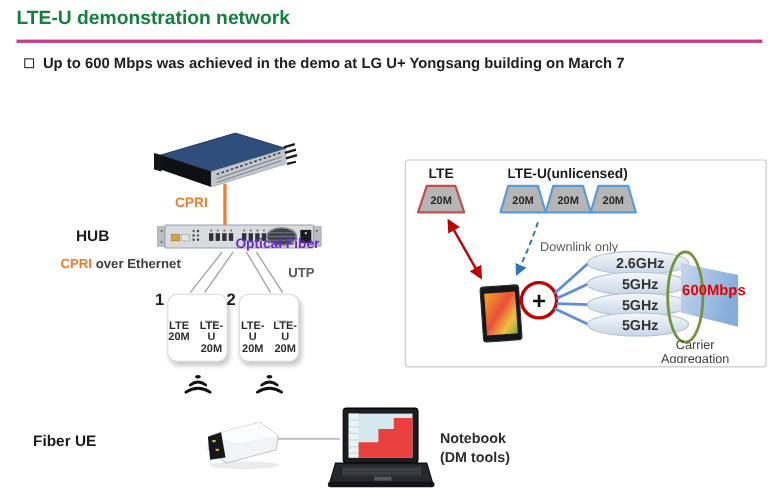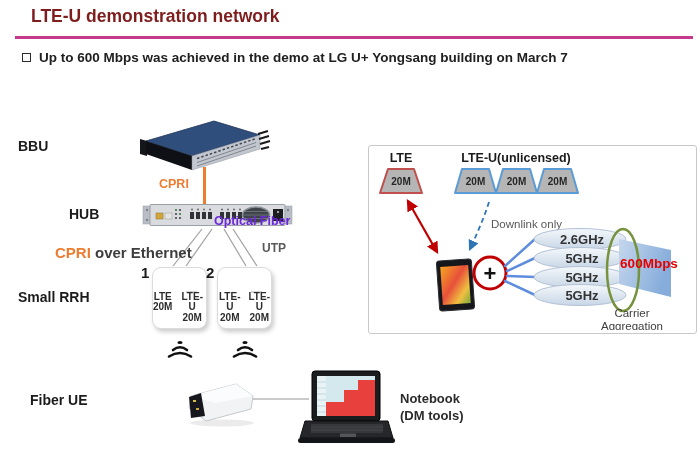--- a/index.html
+++ b/index.html
@@ -1,36 +1,36 @@
 <!DOCTYPE html>
 <html><head>
 <meta charset="utf-8">
 <style>
   html,body { margin:0; padding:0; background:#fff; }
   .slide { position:relative; width:700px; height:449px; background:#ffffff;
            font-family:"Liberation Sans", sans-serif; overflow:hidden; }
   .abs { position:absolute; }
 
-  .title { left:31px; top:6px; font-size:17.5px; font-weight:bold; color:#7f1d1d; }
+  .title { left:15px; top:6px; font-size:17.5px; font-weight:bold; color:#15803d; }
   .rule  { left:15px; top:36px; width:678px; height:3px; background:#c63a8e; }
 
   .bullets { left:22px; top:49px; }
   .bullet-row { display:flex; align-items:flex-start; margin-bottom:3px;
                 font-size:13.5px; font-weight:bold; color:#202020; line-height:18px;text-align:center; }
   .sq { width:7px; height:7px; border:1.6px solid #2b2b2b; margin:4px 8px 0 0; flex:none; background:#fff; }
 
   .seclabel { font-size:14px; font-weight:bold; color:#1b1b1b; line-height:18px; }
   .lbl-bbu { left:18px; top:137px; }
   .lbl-hub { left:25px; top:205px;padding-left:44px; }
   .lbl-rrh { left:18px; top:288px; }
   .lbl-ue  { left:30px; top:391px; }
 
   .cpri-label  { left:159px; top:177px; font-size:12.5px; font-weight:bold; color:#ed7d31; }
   .fiber-label { left:214px; top:177px; font-size:12.5px; font-weight:bold; color:#6d28d9;margin-top:37px; }
-  .coe   { left:55px; top:244px; font-size:15px; font-weight:bold; color:#3d3d3d; }
+  .coe   { left:55px; top:233px; font-size:12px; font-weight:bold; color:#3d3d3d; }
   .coe .orange { color:#ed7d31; }
   .utp   { left:262px; top:241px; font-size:12px; font-weight:bold; color:#595959; }
 
   .rrh { width:53px; height:60px; background:#fff; border:1px solid #dcdcdc;
          border-radius:9px; box-shadow:2px 3px 4px rgba(110,110,110,.35); }
   .rrh-1 { left:152px; top:267px; }
   .rrh-2 { left:217px; top:267px; }
   .rrh .mark { position:absolute; top:23px; right:9px; width:11px; height:2px; background:#d6d6d6; }
   .rrh .bands { position:absolute; bottom:5px; left:0; right:0; display:flex;
                 justify-content:center; gap:6px; font-size:10px; font-weight:bold;
@@ -169,24 +169,22 @@
   <div class="abs rule"></div>
 
   <div class="abs bullets">
     <div class="bullet-row">
       <span class="sq"></span>
       <span>Up to 600 Mbps was achieved in the demo at LG U+ Yongsang building on March 7</span>
     </div>
   </div>
 
   <div class="abs seclabel lbl-bbu">
-    <div>BBU</div>
   </div>
   <div class="abs seclabel lbl-hub">HUB</div>
-  <div class="abs seclabel lbl-rrh">Small RRH</div>
   <div class="abs seclabel lbl-ue">Fiber UE</div>
 
   <div class="abs cpri-label">CPRI</div>
   <div class="abs fiber-label">Optical Fiber</div>
   <div class="abs coe"><span class="orange">CPRI</span><span> over Ethernet</span></div>
   <div class="abs utp">UTP</div>
 
   <div class="abs rrh-num num-1">1</div>
   <div class="abs rrh rrh-1">
     <div class="mark"></div>

